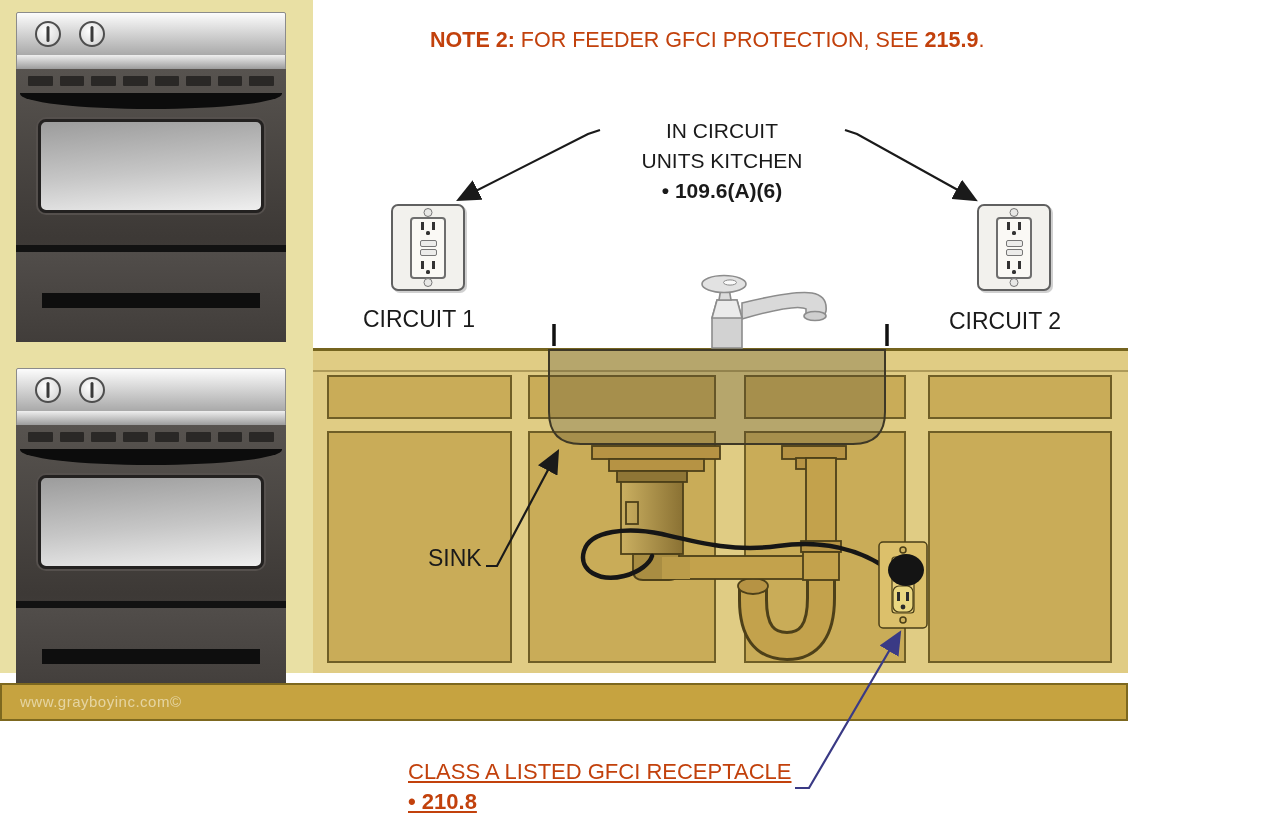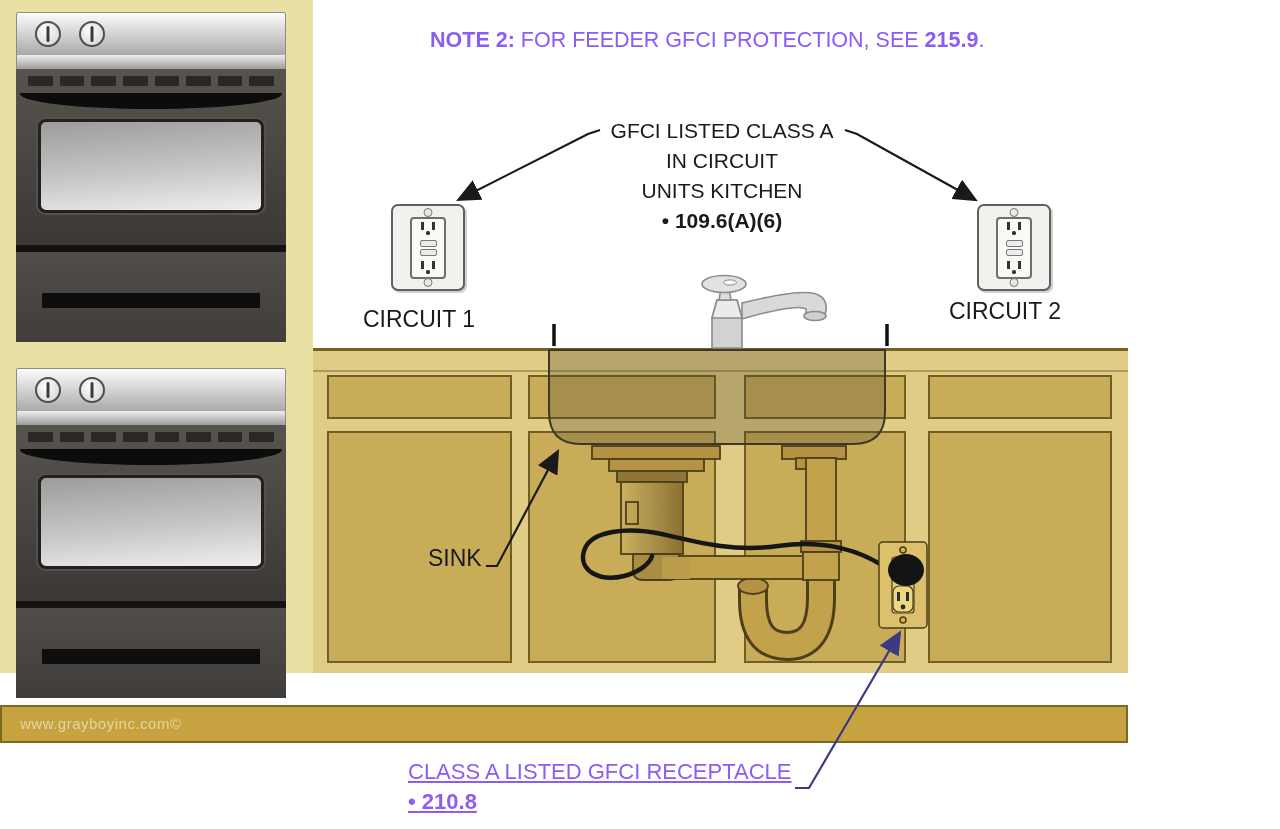--- a/index.html
+++ b/index.html
@@ -30,47 +30,47 @@
     border:3px solid #232120;border-radius:8px;box-shadow:0 0 0 2px #55504d;}
   .oven-divider{position:absolute;left:0;right:0;top:176px;height:7px;background:#121212;}
   .oven-drawer{position:absolute;left:0;right:0;top:183px;height:90px;
     background:linear-gradient(180deg,#514d4a,#413d3a);}
   .oven-base{position:absolute;left:26px;right:26px;bottom:2px;height:15px;background:#0e0e0e;}
   
   .crun{position:absolute;left:313px;top:348px;width:815px;height:325px;background:#e0cc84;
     border-top:3px solid #75641f;box-sizing:border-box;}
   .crun::after{content:"";position:absolute;top:19px;left:0;right:0;height:1.5px;background:rgba(110,94,38,.45);}
   .cpanel{position:absolute;background:#c9ac58;border:2px solid #6f5e26;box-sizing:border-box;}
-  .toekick{position:absolute;left:0;top:705px;width:1128px;height:38px;background:#c6a340;
+  .toekick{position:absolute;left:0;top:683px;width:1128px;height:38px;background:#c6a340;
     border:2px solid #7d681f;box-sizing:border-box;padding-left:24px;}
   .watermark{position:absolute;left:18px;top:8px;font-size:15px;letter-spacing:.5px;
     color:rgba(255,253,240,.55);}
   
   .wr{position:absolute;width:74px;height:87px;background:#f2f1ed;border:2px solid #606060;
     border-radius:7px;box-shadow:2px 2px 0 rgba(120,120,120,.35);box-sizing:border-box;}
   .wr-screw{position:absolute;left:50%;transform:translateX(-50%);width:7px;height:7px;
     border:1.5px solid #777;border-radius:50%;background:#e8e8e6;}
   .scr-top{top:2px}.scr-bot{bottom:2px}
   .wr-device{position:absolute;left:50%;top:50%;transform:translate(-50%,-50%);width:36px;height:62px;
     background:#faf9f5;border:2px solid #6e6e6e;border-radius:4px;box-sizing:border-box;
     display:flex;flex-direction:column;align-items:center;justify-content:space-between;padding:3px 0;}
   .wr-outlet{display:flex;flex-direction:column;align-items:center;gap:1px;}
   .slots{display:flex;gap:8px;}
   .slot{width:3px;height:8px;background:#333;display:block;}
   .ground{width:4px;height:4px;background:#333;border-radius:40%;}
   .wr-buttons{display:flex;flex-direction:column;gap:2px;align-items:center;}
   .wr-btn{width:17px;height:7px;border:1.2px solid #777;background:#ececea;border-radius:2px;box-sizing:border-box;}
   
   .lbl{position:absolute;color:#1a1a1a;}
-  .navy{color:#8b5cf6;}
+  .navy{color:#c2410c;}
   .note2{left:430px;top:28px;font-size:21.5px;white-space:nowrap;}
   .gfci-callout{left:557px;top:116px;width:330px;text-align:center;font-size:21px;line-height:30px;}
   .circuit{width:130px;text-align:left;font-size:23px;}
   .c1{left:363px;top:306px;}
-  .c2{left:949px;top:298px;}
+  .c2{left:949px;top:308px;}
   .sinklbl{left:428px;top:545px;font-size:23px;}
   .bottom-callout{left:408px;top:757px;font-size:22px;line-height:30px;text-decoration:underline;}
   .bold{font-weight:bold;}
   svg{position:absolute;left:0;top:0;pointer-events:none;}
 </style>
 </head>
 <body>
 
 <div id="canvas">
 
@@ -263,21 +263,20 @@
       <path d="M486,566 L497,566 L557,453" stroke="#1a1a1a" stroke-width="2.2" marker-end="url(#ab)"></path>
       <path d="M795,788 L809,788 L899,634" stroke="#3a3a85" stroke-width="2.2" marker-end="url(#an)"></path>
     </g>
   </svg>
 
   <div class="lbl note2 navy">
     <span class="bold">NOTE 2:</span><span> FOR FEEDER GFCI PROTECTION, SEE </span><span class="bold">215.9</span><span>.</span>
   </div>
 
   <div class="lbl gfci-callout">
-    <div>GFCI LISTED CLASS A</div>
     <div>IN CIRCUIT</div>
     <div>UNITS KITCHEN</div>
     <div class="bold">• 109.6(A)(6)</div>
   </div>
 
   <div class="lbl circuit c1">CIRCUIT 1</div>
   <div class="lbl circuit c2">CIRCUIT 2</div>
   <div class="lbl sinklbl">SINK</div>
 
   <div class="lbl bottom-callout navy">

